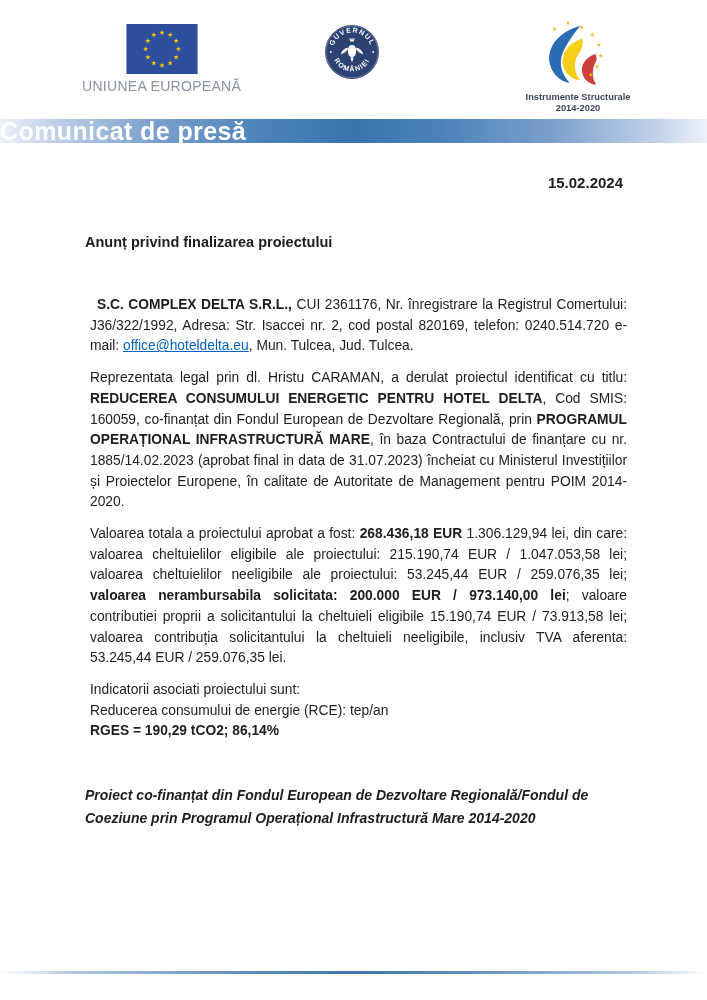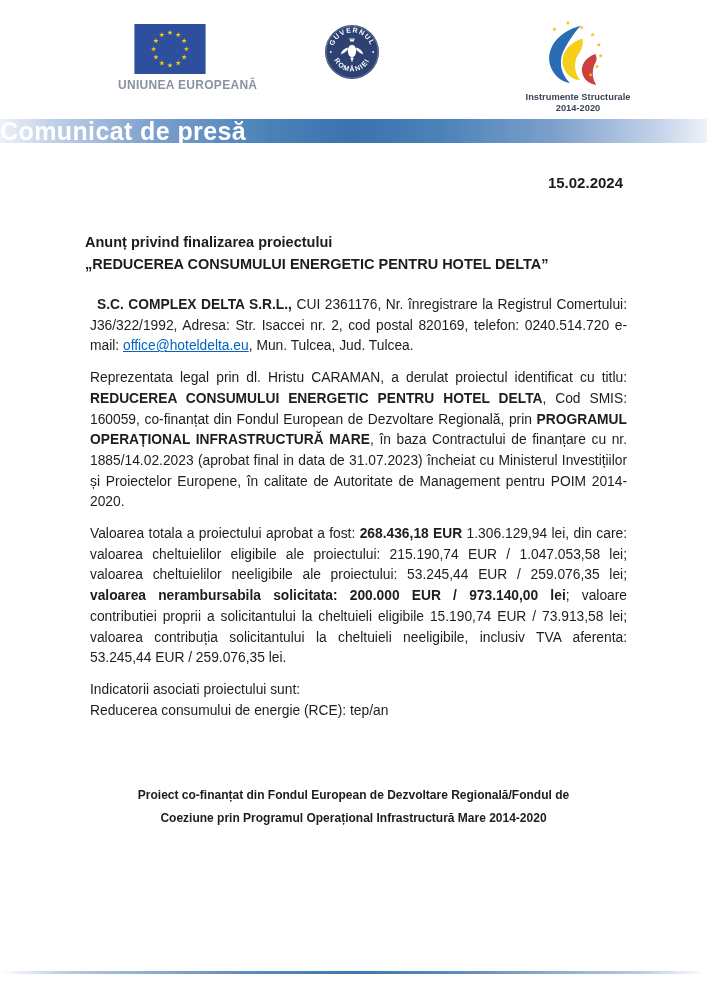--- a/index.html
+++ b/index.html
@@ -15,21 +15,21 @@
     position:relative;
     width:707px;height:1000px;
     background:#ffffff;
     font-family:"Liberation Sans", sans-serif;
     color:var(--ink);
     overflow:hidden;
   }
   
   .logo{position:absolute;display:flex;flex-direction:column;align-items:center;}
   .logo-eu{left:82px;top:24px;}
-  .eu-label{margin-top:4px;font-size:12px;font-weight:bold;letter-spacing:.3px;color:#8a91a0;white-space:nowrap;margin-left:36px;}
+  .eu-label{margin-top:4px;font-size:14px;font-weight:normal;letter-spacing:.3px;color:#8a91a0;white-space:nowrap;}
   .logo-gov{left:324px;top:24px;}
   .logo-is{left:520px;top:16px;width:116px;}
   .is-label{font-size:9.3px;font-weight:bold;color:#3c4457;line-height:11px;white-space:nowrap;}
   .is-label.first{margin-top:2px;}
   
   .banner{
     position:absolute;left:0;top:119px;width:707px;height:24px;
     background:linear-gradient(90deg,
       #eef2f9 0%, #c3d2e9 7%, #7b9fcc 22%, #4a82b8 38%,
       #3a73ae 50%, #4a82b8 62%, #7b9fcc 78%, #c3d2e9 93%, #eef2f9 100%);
@@ -45,21 +45,21 @@
     font-size:13.8px;line-height:20.7px;text-align:justify;
   }
   .para{margin:0 0 11px 0;}
   .para.indent{text-indent:7px;}
   .b{font-weight:bold;}
   a.link{color:var(--link-blue);text-decoration:underline;cursor:pointer;}
   .indicators{margin-top:2px;text-align:left;}
   
   .footer-note{
     position:absolute;top:784px;left:85px;width:537px;
-    text-align:center;font-weight:bold;font-size:12px;line-height:22.5px;white-space:nowrap;
+    text-align:left;font-weight:bold;font-size:14px;line-height:22.5px;white-space:nowrap;font-style:italic;
   }
   .bottom-line{
     position:absolute;left:0;top:971px;width:707px;height:3px;
     background:linear-gradient(90deg,
       rgba(130,165,205,0) 0%, #b4c9e2 10%, #5d8cba 35%,
       #3f77b0 50%, #5d8cba 65%, #b4c9e2 90%, rgba(130,165,205,0) 100%);
   }
   svg{display:block;}
 </style>
 </head>
@@ -142,30 +142,30 @@
   </div>
 
   <div class="banner">
     <span class="banner-title">Comunicat de presă</span>
   </div>
 
   <div class="date">15.02.2024</div>
 
   <div class="doc-title">
     <div>Anunț privind finalizarea proiectului</div>
-    <div>„REDUCEREA CONSUMULUI ENERGETIC PENTRU HOTEL DELTA”</div>
   </div>
 
   <main class="body-text">
     <p class="para indent"><span class="b">S.C. COMPLEX DELTA S.R.L.,</span><span> CUI 2361176, Nr. înregistrare la Registrul Comertului: J36/322/1992, Adresa: Str. Isaccei nr. 2, cod postal 820169, telefon: 0240.514.720 e-mail: </span><a href="#" class="link">office@hoteldelta.eu</a><span>, Mun. Tulcea, Jud. Tulcea.</span></p>
     <p class="para"><span>Reprezentata legal prin dl. Hristu CARAMAN, a derulat proiectul identificat cu titlu: </span><span class="b">REDUCEREA CONSUMULUI ENERGETIC PENTRU HOTEL DELTA</span><span>, Cod SMIS: 160059, co-finanțat din Fondul European de Dezvoltare Regională, prin </span><span class="b">PROGRAMUL OPERAȚIONAL INFRASTRUCTURĂ MARE</span><span>, în baza Contractului de finanțare cu nr. 1885/14.02.2023 (aprobat final in data de 31.07.2023) încheiat cu Ministerul Investițiilor și Proiectelor Europene, în calitate de Autoritate de Management pentru POIM 2014-2020.</span></p>
     <p class="para"><span>Valoarea totala a proiectului aprobat a fost: </span><span class="b">268.436,18 EUR</span><span> 1.306.129,94 lei, din care: valoarea cheltuielilor eligibile ale proiectului: 215.190,74 EUR / 1.047.053,58 lei; valoarea cheltuielilor neeligibile ale proiectului: 53.245,44 EUR / 259.076,35 lei; </span><span class="b">valoarea nerambursabila solicitata: 200.000 EUR / 973.140,00 lei</span><span>; valoare contributiei proprii a solicitantului la cheltuieli eligibile 15.190,74 EUR / 73.913,58 lei; valoarea contribuția solicitantului la cheltuieli neeligibile, inclusiv TVA aferenta: 53.245,44 EUR / 259.076,35 lei.</span></p>
     <div class="indicators">
       <div class="ind-line"><span>Indicatorii asociati proiectului sunt:</span></div>
       <div class="ind-line"><span>Reducerea consumului de energie (RCE): tep/an</span></div>
+      <div class="ind-line"><span class="b">RGES = 190,29 tCO2; 86,14%</span></div>
     </div>
   </main>
 
   <div class="footer-note">
     <div>Proiect co-finanțat din Fondul European de Dezvoltare Regională/Fondul de</div>
     <div>Coeziune prin Programul Operațional Infrastructură Mare 2014-2020</div>
   </div>
 
   <div class="bottom-line"></div>
 </div>

